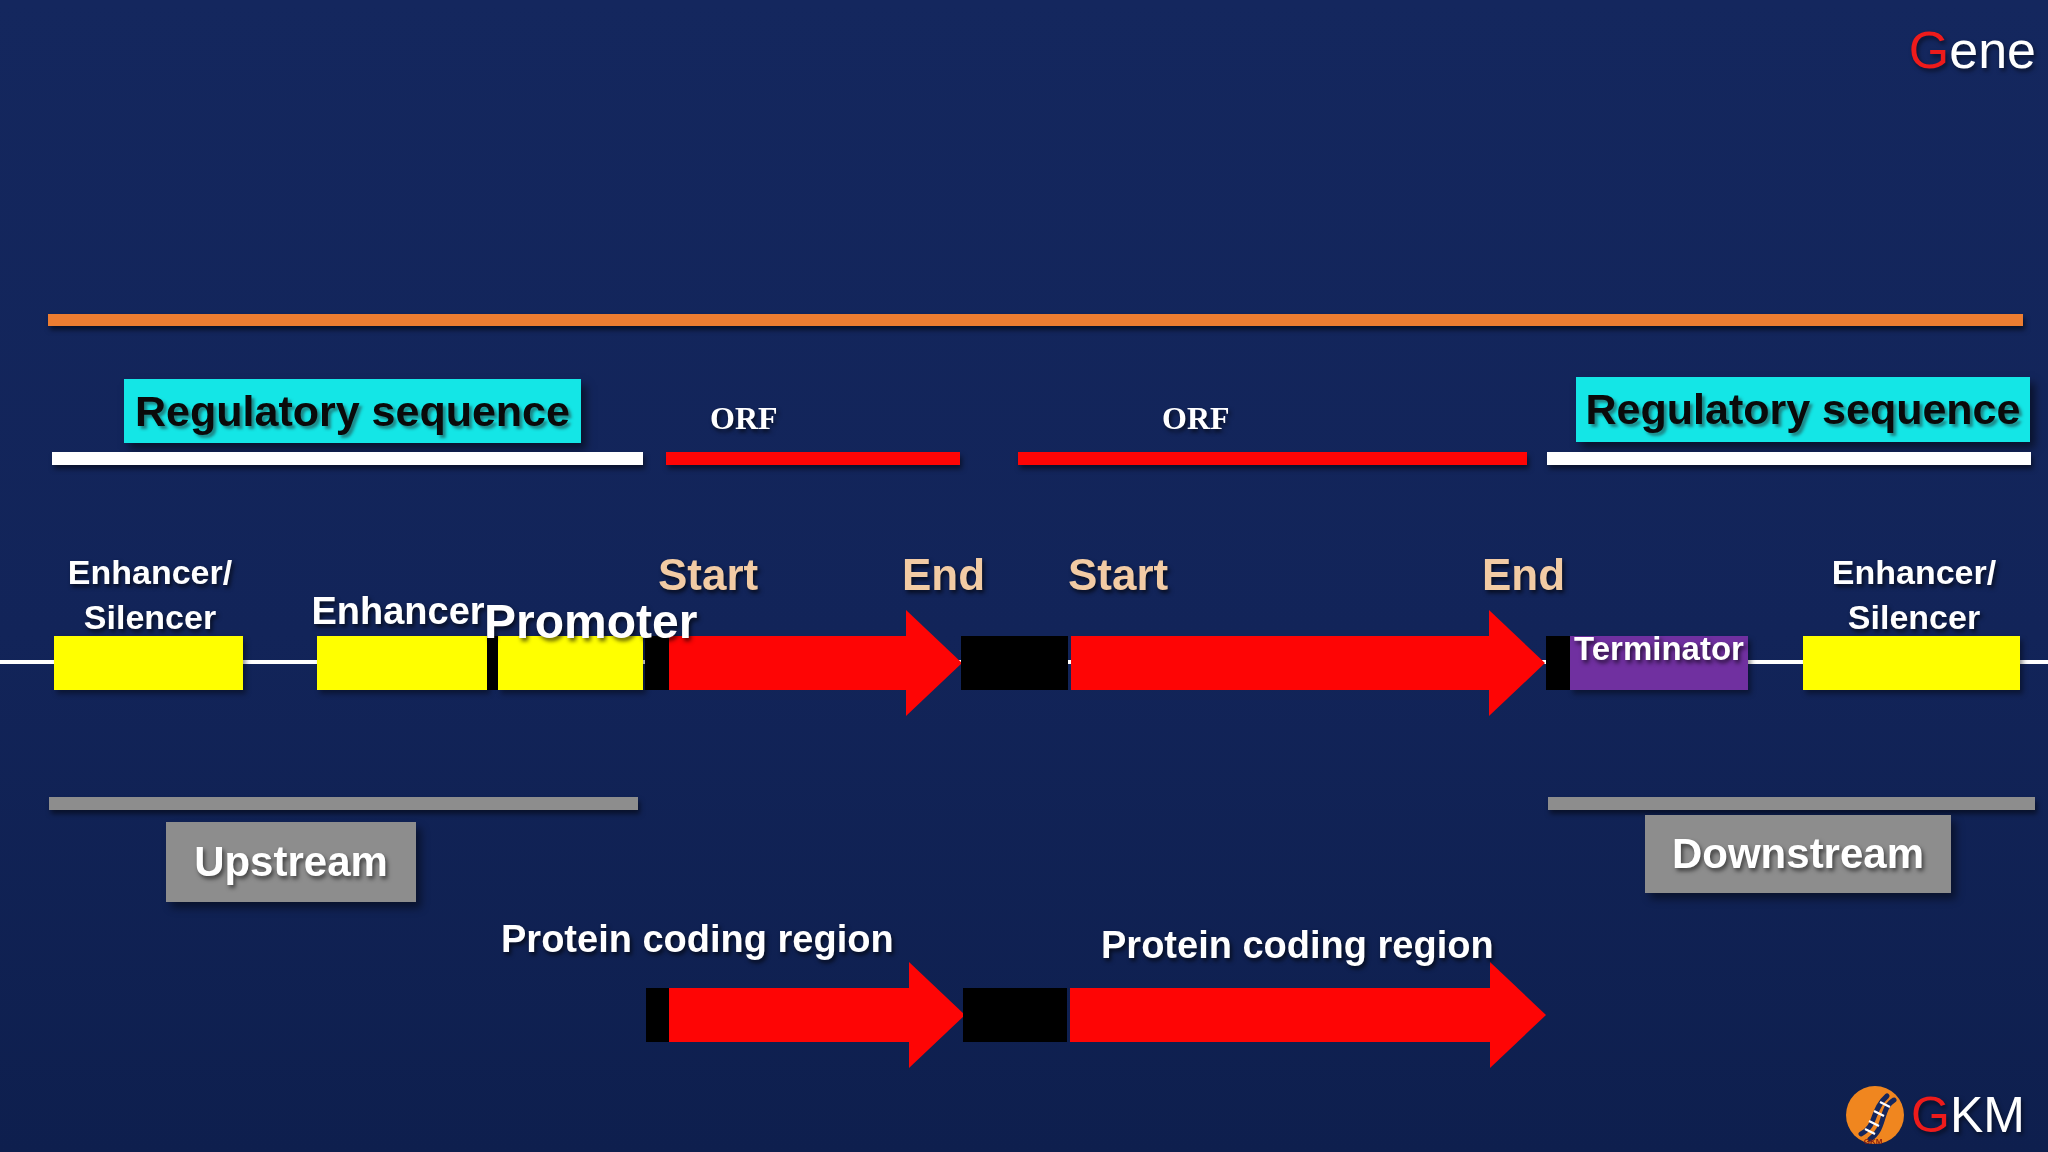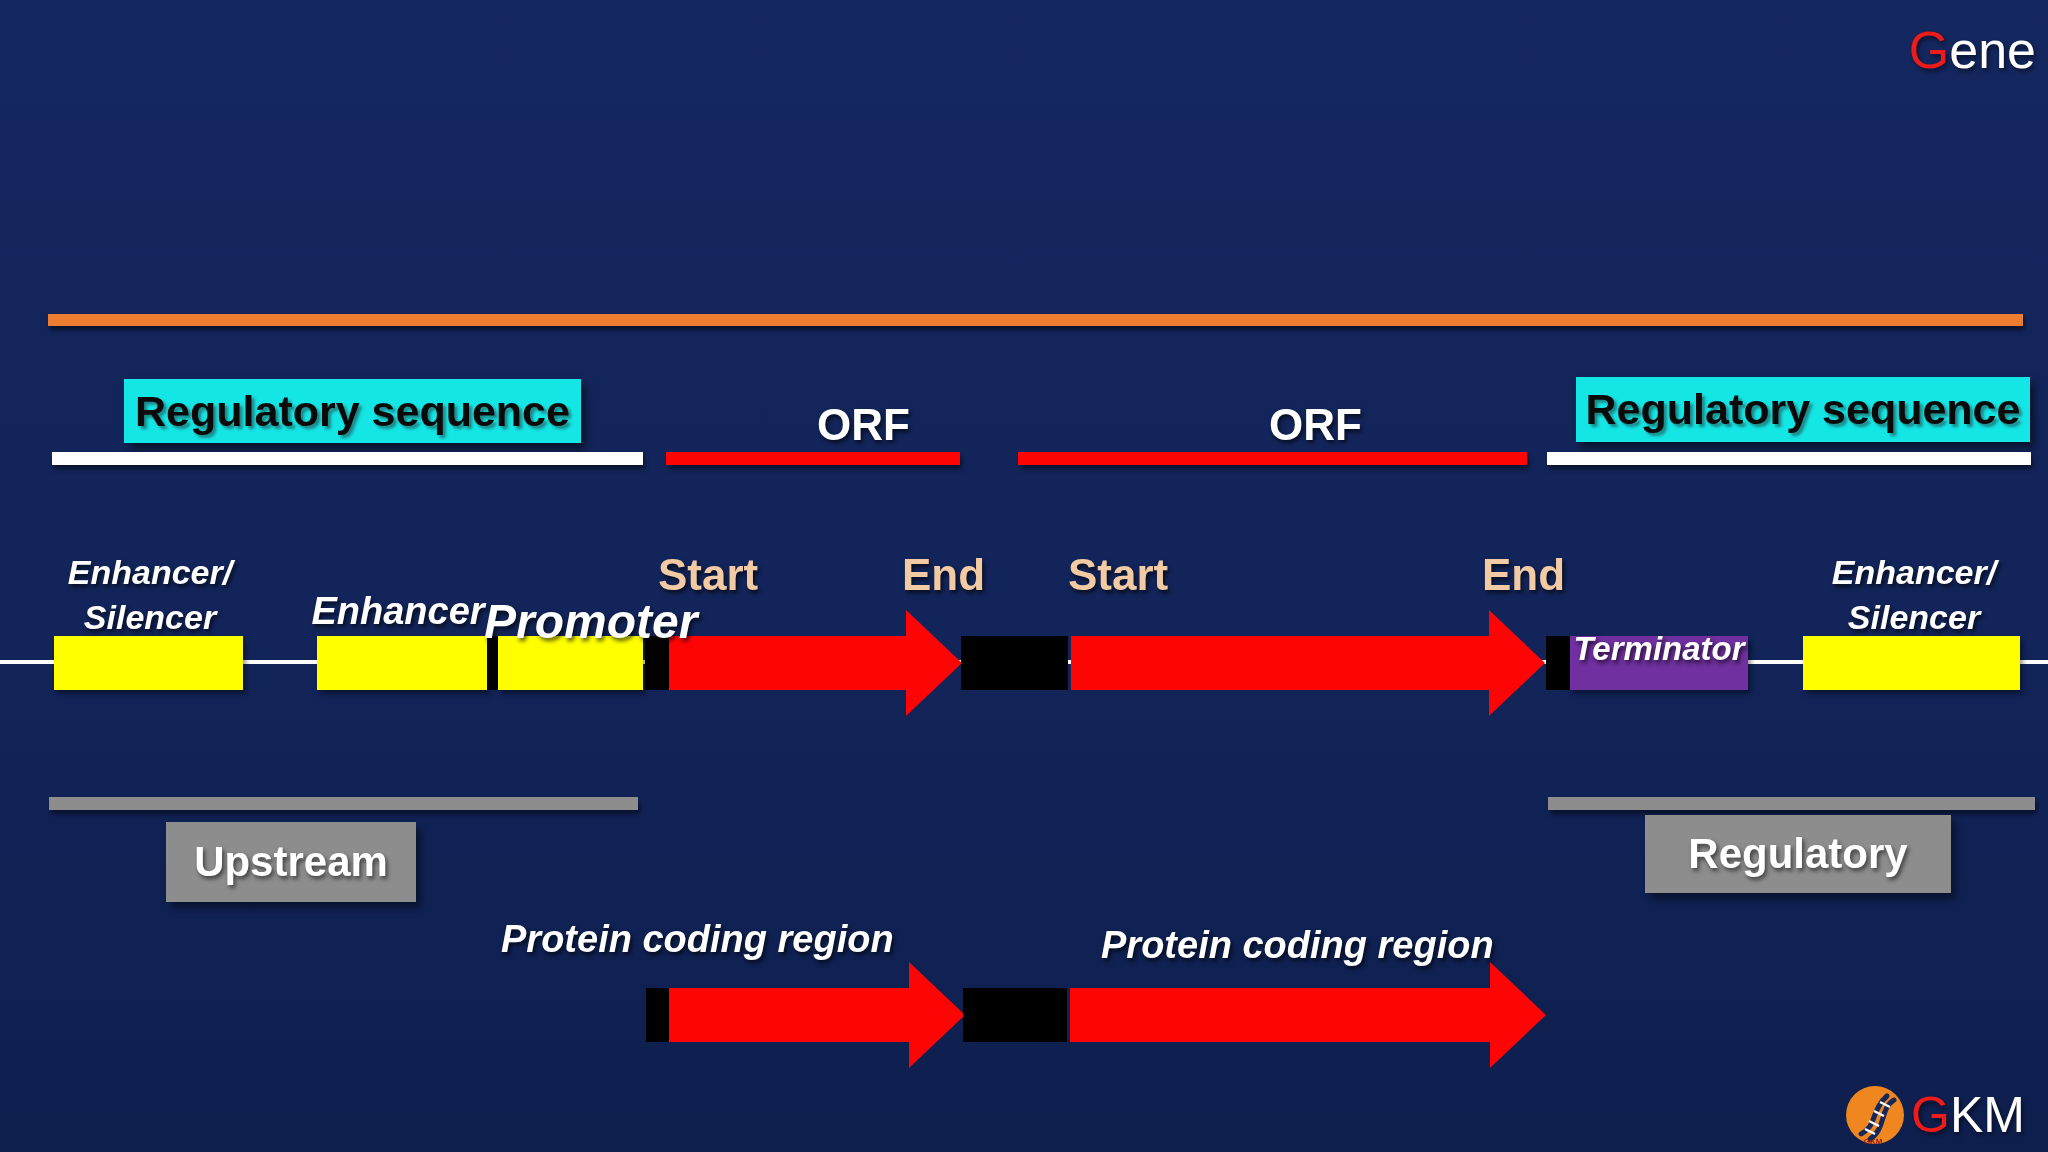--- a/index.html
+++ b/index.html
@@ -50,23 +50,24 @@
     background: var(--cyan, #14e6e6);
     display: flex; align-items: center; justify-content: center;
     font-size: 43px; font-weight: bold; color: #0a0a0a;
     text-shadow: 3px 3px 3px rgba(40,40,40,0.5);
     box-shadow: 5px 6px 8px rgba(0,0,0,0.5);
     white-space: nowrap;
   }
   .cyan-left  { left: 124px;  top: 379px; width: 457px; height: 64px; }
   .cyan-right { left: 1576px; top: 377px; width: 454px; height: 65px; }
   .orf-label {
-    top: 400px; width: 200px; text-align: right;
-    font-size: 44px; font-weight: bold; color: #ffffff;
+    top: 400px; width: 200px; text-align: left;
+    font-size: 32px; font-weight: bold; color: #ffffff;
     text-shadow: 2px 3px 4px rgba(0,0,0,0.65);
+    font-family: Liberation Serif, serif;
   }
   .orf-1 { left: 710px; }
   .orf-2 { left: 1162px; }
 
   .underline { top: 452px; height: 13px; box-shadow: 2px 4px 5px rgba(0,0,0,0.5); }
   .u-white { background: #ffffff; }
   .u-red   { background: var(--red, #fe0505); }
   .uw-left  { left: 52px;   width: 591px; }
   .ur-1     { left: 666px;  width: 294px; }
   .ur-2     { left: 1018px; width: 509px; }
@@ -94,21 +95,21 @@
   .arrow-head {
     z-index: 2; width: 0; height: 0;
     border-top: 53px solid transparent;
     border-bottom: 53px solid transparent;
     border-left: 56px solid var(--red, #fe0505);
   }
   .head-1 { left: 906px;  top: 610px; }
   .head-2 { left: 1489px; top: 610px; }
 
   
-  .lbl { color: #ffffff; font-weight: bold; text-shadow: 2px 3px 4px rgba(0,0,0,0.65); white-space: nowrap; z-index: 3; font-style: italic; }
+  .lbl { color: #ffffff; font-weight: bold; text-shadow: 2px 3px 4px rgba(0,0,0,0.65); white-space: nowrap; z-index: 3; }
   .two-line { text-align: center; font-size: 34px; line-height: 45px; }
   .enh-lbl-left  { left: 30px;   top: 550px; width: 240px; }
   .enh-lbl-right { left: 1794px; top: 550px; width: 240px; }
   .operator-lbl  { left: 298px;  top: 590px; width: 200px; text-align: center; font-size: 38px; }
   .promoter-lbl  { left: 484px;  top: 594px; width: 190px; text-align: center; font-size: 48px; }
   .terminator-lbl{ left: 1564px; top: 594px; width: 190px; text-align: center; font-size: 33px; margin-top: 36px; }
   .startend {
     font-size: 44px; font-weight: bold; color: var(--peach, #f2cba4);
     text-shadow: 2px 3px 4px rgba(0,0,0,0.65); white-space: nowrap; z-index: 3;
   }
@@ -199,21 +200,21 @@
   <div class="abs gene-el black-box black-b"></div>
   <div class="abs gene-el arrow2-body"></div>
   <div class="abs arrow-head head-2"></div>
   <div class="abs gene-el black-box black-c"></div>
   <div class="abs gene-el purple-box terminator-box"></div>
   <div class="abs gene-el yellow-box enh-right-box"></div>
 
   <div class="abs gray-line gl-left"></div>
   <div class="abs gray-box upstream-box">Upstream</div>
   <div class="abs gray-line gl-right"></div>
-  <div class="abs gray-box downstream-box">Regulatory</div>
+  <div class="abs gray-box downstream-box">Downstream</div>
 
   <div class="abs lbl protein-lbl protein-1">Protein coding region</div>
   <div class="abs lbl protein-lbl protein-2">Protein coding region</div>
   <div class="abs cds-el black-box black-d"></div>
   <div class="abs cds-el arrow3-body"></div>
   <div class="abs arrow-head head-3"></div>
   <div class="abs cds-el black-box black-e"></div>
   <div class="abs cds-el arrow4-body"></div>
   <div class="abs arrow-head head-4"></div>
 

